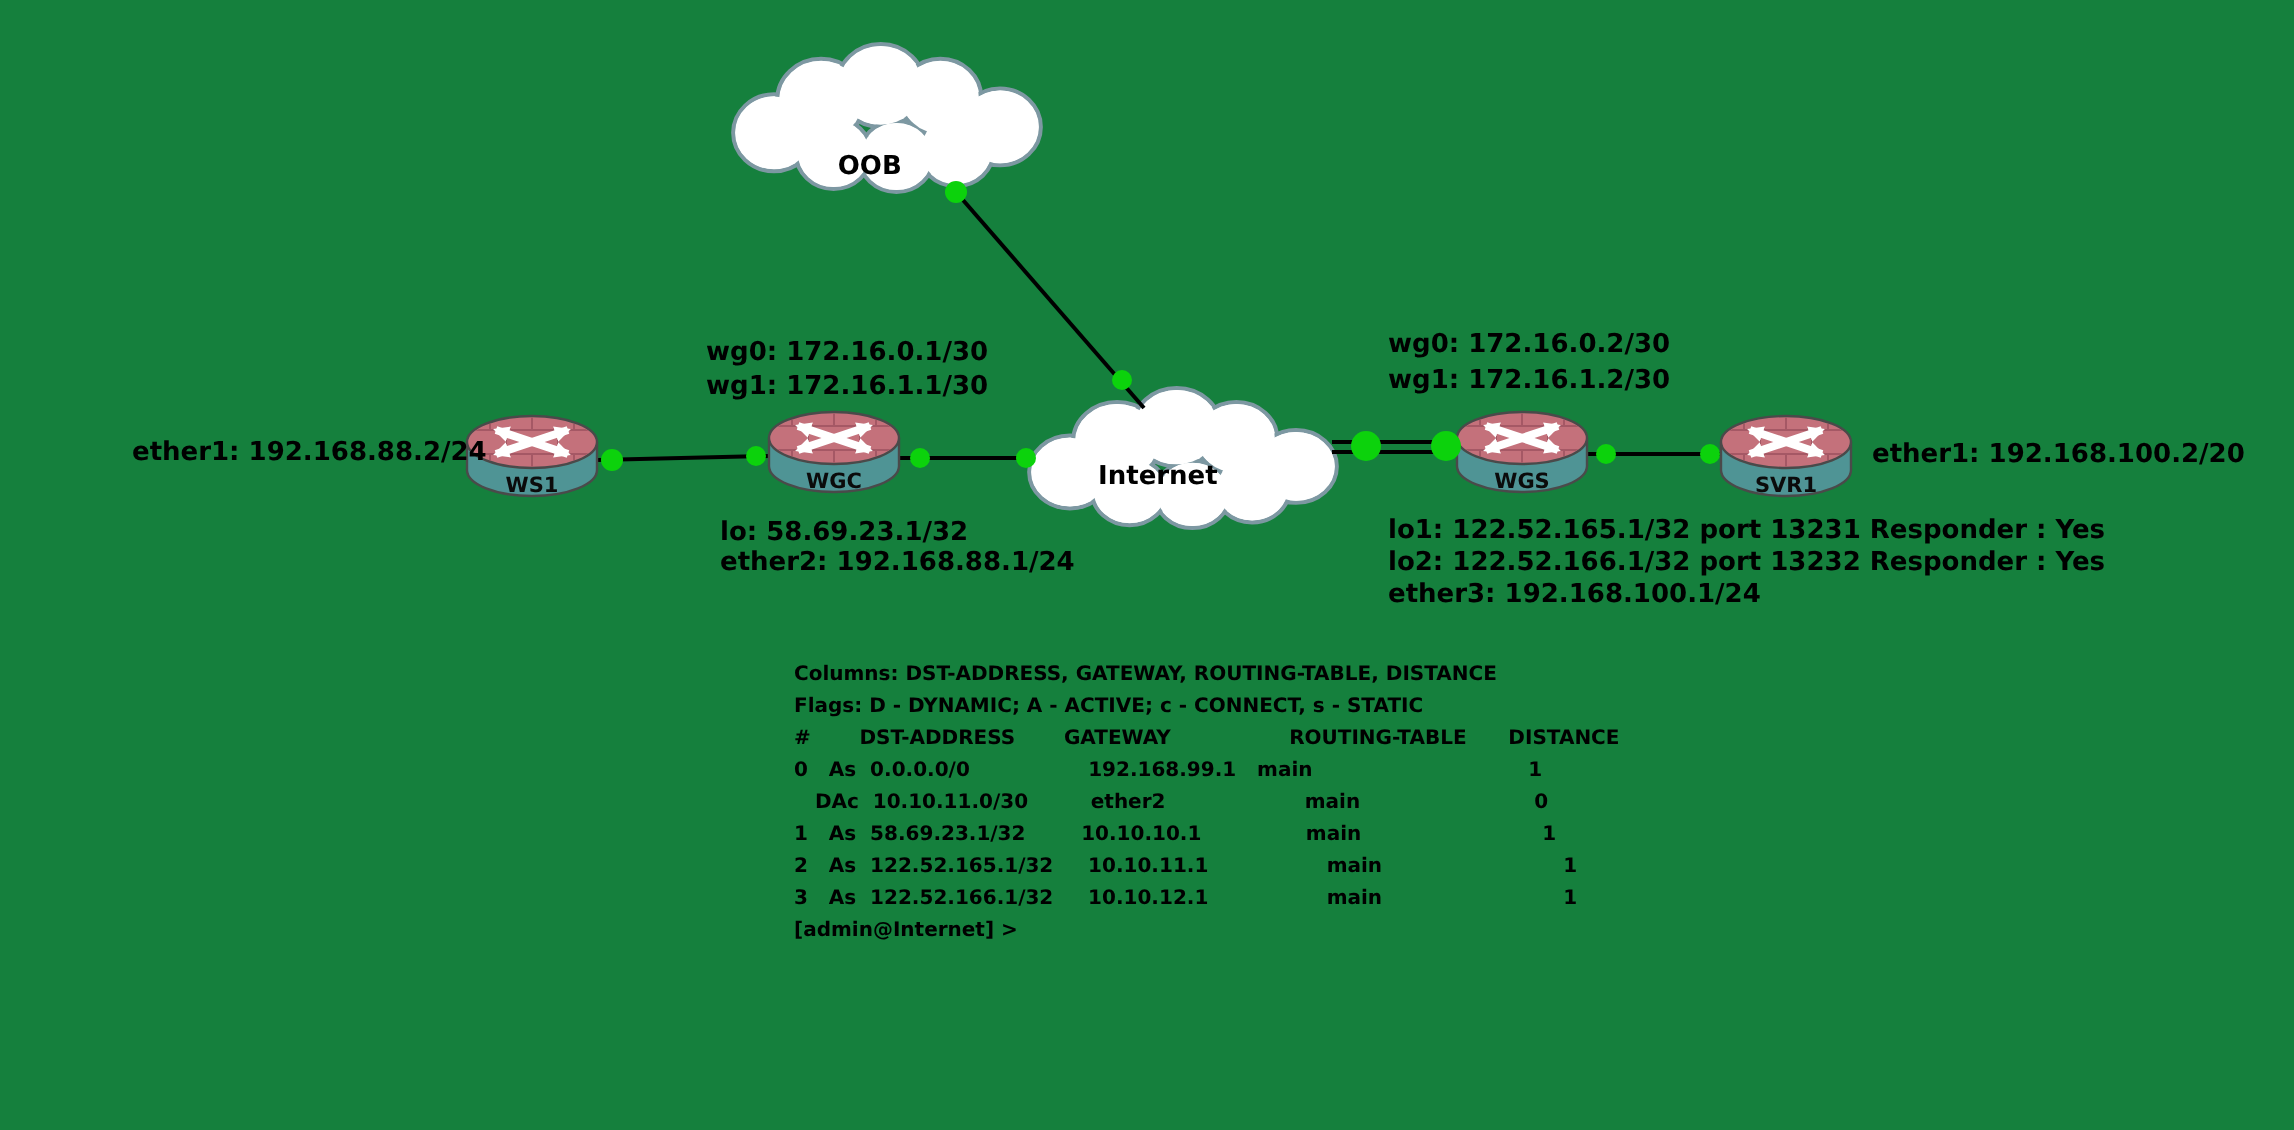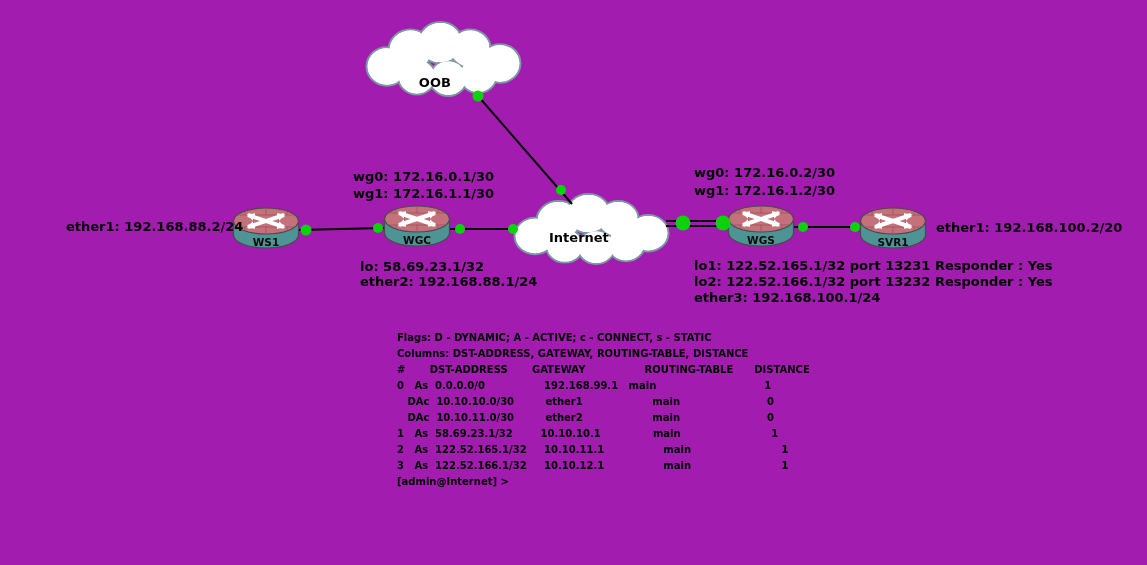--- a/index.html
+++ b/index.html
@@ -1,18 +1,18 @@
 <!DOCTYPE html>
 <html style="--link: #000000; --dot-green: #0cd20c; --cloud-stroke: #7d98a2; --cloud-fill: #ffffff; --router-top: #c4717b; --router-top-line: #9e5260; --router-side: #4f9495; --router-outline: #4a4a4a; --label-text: #000000;"><head>
 <meta charset="utf-8">
 <style>
   html,body { margin:0; padding:0; background:#ffffff; }
   .canvas {
     position:relative; width:1147px; height:565px;
-    background:#a21caf; overflow:hidden;
+    background:#15803d; overflow:hidden;
     font-family:"DejaVu Sans", sans-serif;
   }
   #diagram { position:absolute; left:0; top:0; }
 
   .cloud-stroke { fill:var(--cloud-fill); stroke:var(--cloud-stroke); stroke-width:2; }
   .cloud-fill   { fill:var(--cloud-fill); }
   .cloud-label  { font:bold 13px "DejaVu Sans", sans-serif; fill:#000; }
 
   .link { stroke:var(--link); stroke-width:2; }
 
@@ -175,24 +175,23 @@
       <div class="diagram-label" style="left: 360px; top: 274px;">ether2: 192.168.88.1/24</div>
       <div class="diagram-label" style="left: 694px; top: 165px;">wg0: 172.16.0.2/30</div>
       <div class="diagram-label" style="left: 694px; top: 183px;">wg1: 172.16.1.2/30</div>
       <div class="diagram-label" style="left: 694px; top: 258px;">lo1: 122.52.165.1/32 port 13231 Responder : Yes</div>
       <div class="diagram-label" style="left: 694px; top: 274px;">lo2: 122.52.166.1/32 port 13232 Responder : Yes</div>
       <div class="diagram-label" style="left: 694px; top: 290px;">ether3: 192.168.100.1/24</div>
       <div class="diagram-label" style="left: 936px; top: 220px;">ether1: 192.168.100.2/20</div>
     </div>
 
   <div id="terminal" style="left: 397px; top: 330px;">
+      <div class="tline">Columns: DST-ADDRESS, GATEWAY, ROUTING-TABLE, DISTANCE</div>
       <div class="tline">Flags: D - DYNAMIC; A - ACTIVE; c - CONNECT, s - STATIC</div>
-      <div class="tline">Columns: DST-ADDRESS, GATEWAY, ROUTING-TABLE, DISTANCE</div>
       <div class="tline">#       DST-ADDRESS       GATEWAY                 ROUTING-TABLE      DISTANCE</div>
       <div class="tline">0   As  0.0.0.0/0                 192.168.99.1   main                               1</div>
-      <div class="tline">   DAc  10.10.10.0/30         ether1                    main                         0</div>
       <div class="tline">   DAc  10.10.11.0/30         ether2                    main                         0</div>
       <div class="tline">1   As  58.69.23.1/32        10.10.10.1               main                          1</div>
       <div class="tline">2   As  122.52.165.1/32     10.10.11.1                 main                          1</div>
       <div class="tline">3   As  122.52.166.1/32     10.10.12.1                 main                          1</div>
       <div class="tline">[admin@Internet] &gt;</div>
     </div>
 </div>
 
 </body></html>

